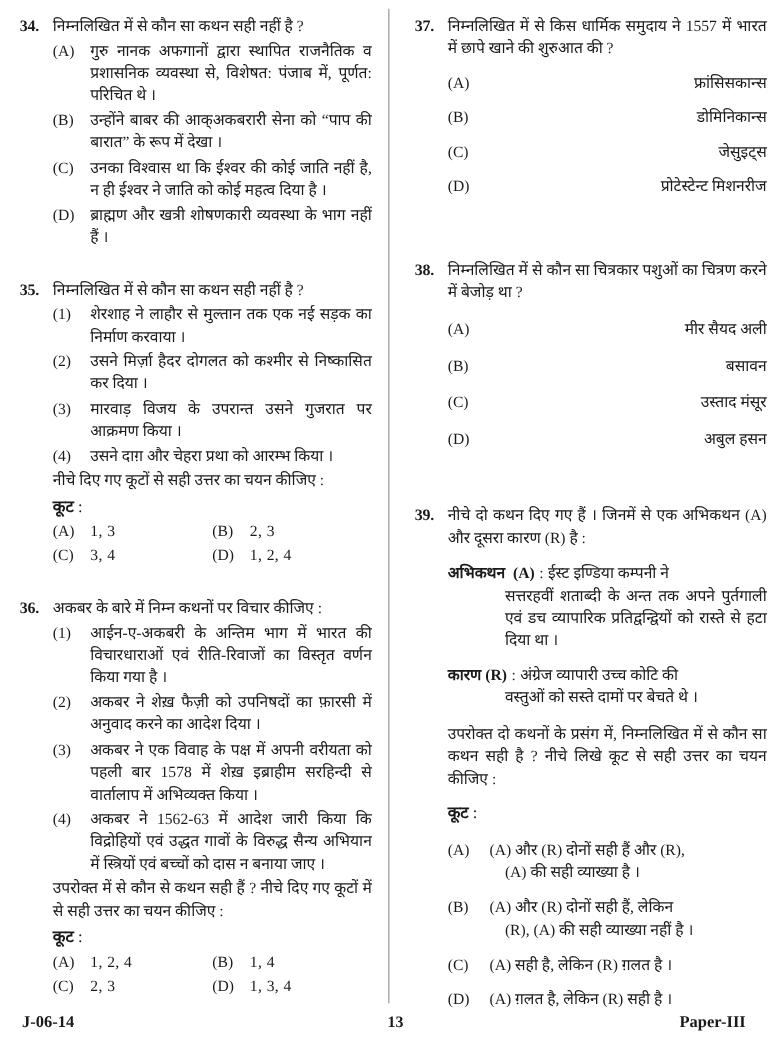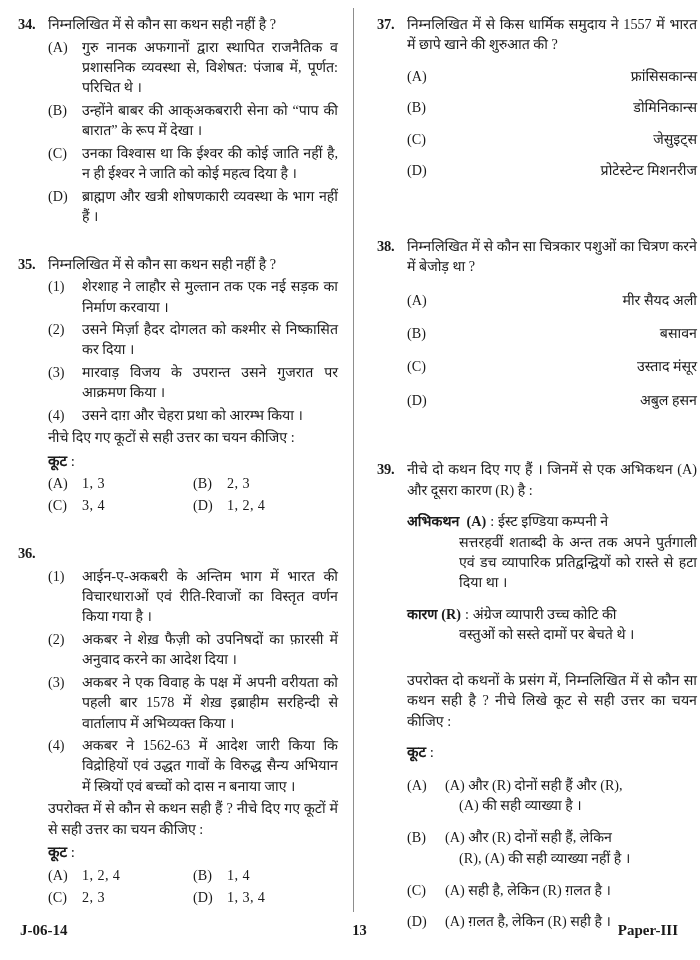--- a/index.html
+++ b/index.html
@@ -297,20 +297,21 @@
           </div>
         </div>
       </div>
     </div>
 
     <div class="spacer-md"></div>
 
     <div class="q">
       <div class="q-head">
         <div class="q-num">36.</div>
+        <div class="q-stem nojust">अकबर के बारे में निम्न कथनों पर विचार कीजिए :</div>
       </div>
       <div class="opts opts-indent">
         <div class="opt">
           <div class="opt-lab">(1)</div>
           <div class="opt-txt">आईन-ए-अकबरी के अन्तिम भाग में भारत की विचारधाराओं एवं रीति-रिवाजों का विस्तृत वर्णन किया गया है ।</div>
         </div>
         <div class="opt">
           <div class="opt-lab">(2)</div>
           <div class="opt-txt">अकबर ने शेख़ फैज़ी को उपनिषदों का फ़ारसी में अनुवाद करने का आदेश दिया ।</div>
         </div>
@@ -424,21 +425,21 @@
 
       <div class="ar-block">
         <div class="ar-line">
           <div class="ar-key"><span>कारण</span>&nbsp;<span class="lat">(R)</span></div>
           <div class="ar-sep">:</div>
           <div class="ar-body">अंग्रेज व्यापारी उच्च कोटि की</div>
         </div>
         <div class="ar-cont nojust">वस्तुओं को सस्ते दामों पर बेचते थे ।</div>
       </div>
 
-      <div class="trail" style="margin-top:25px">उपरोक्त दो कथनों के प्रसंग में, निम्नलिखित में से कौन सा कथन सही है ? नीचे लिखे कूट से सही उत्तर का चयन कीजिए :</div>
+      <div class="trail" style="margin-top:13px">उपरोक्त दो कथनों के प्रसंग में, निम्नलिखित में से कौन सा कथन सही है ? नीचे लिखे कूट से सही उत्तर का चयन कीजिए :</div>
       <div class="kut" style="margin-top:11px"><span>कूट</span><span class="colon"> :</span></div>
 
       <div class="opts opts-indent-r">
         <div class="opt-multi">
           <div class="opt-lab">(A)</div>
           <div class="opt-body">
             <span>(A) और (R) दोनों सही हैं और (R),</span>
             <span class="l2">(A) की सही व्याख्या है ।</span>
           </div>
         </div>

